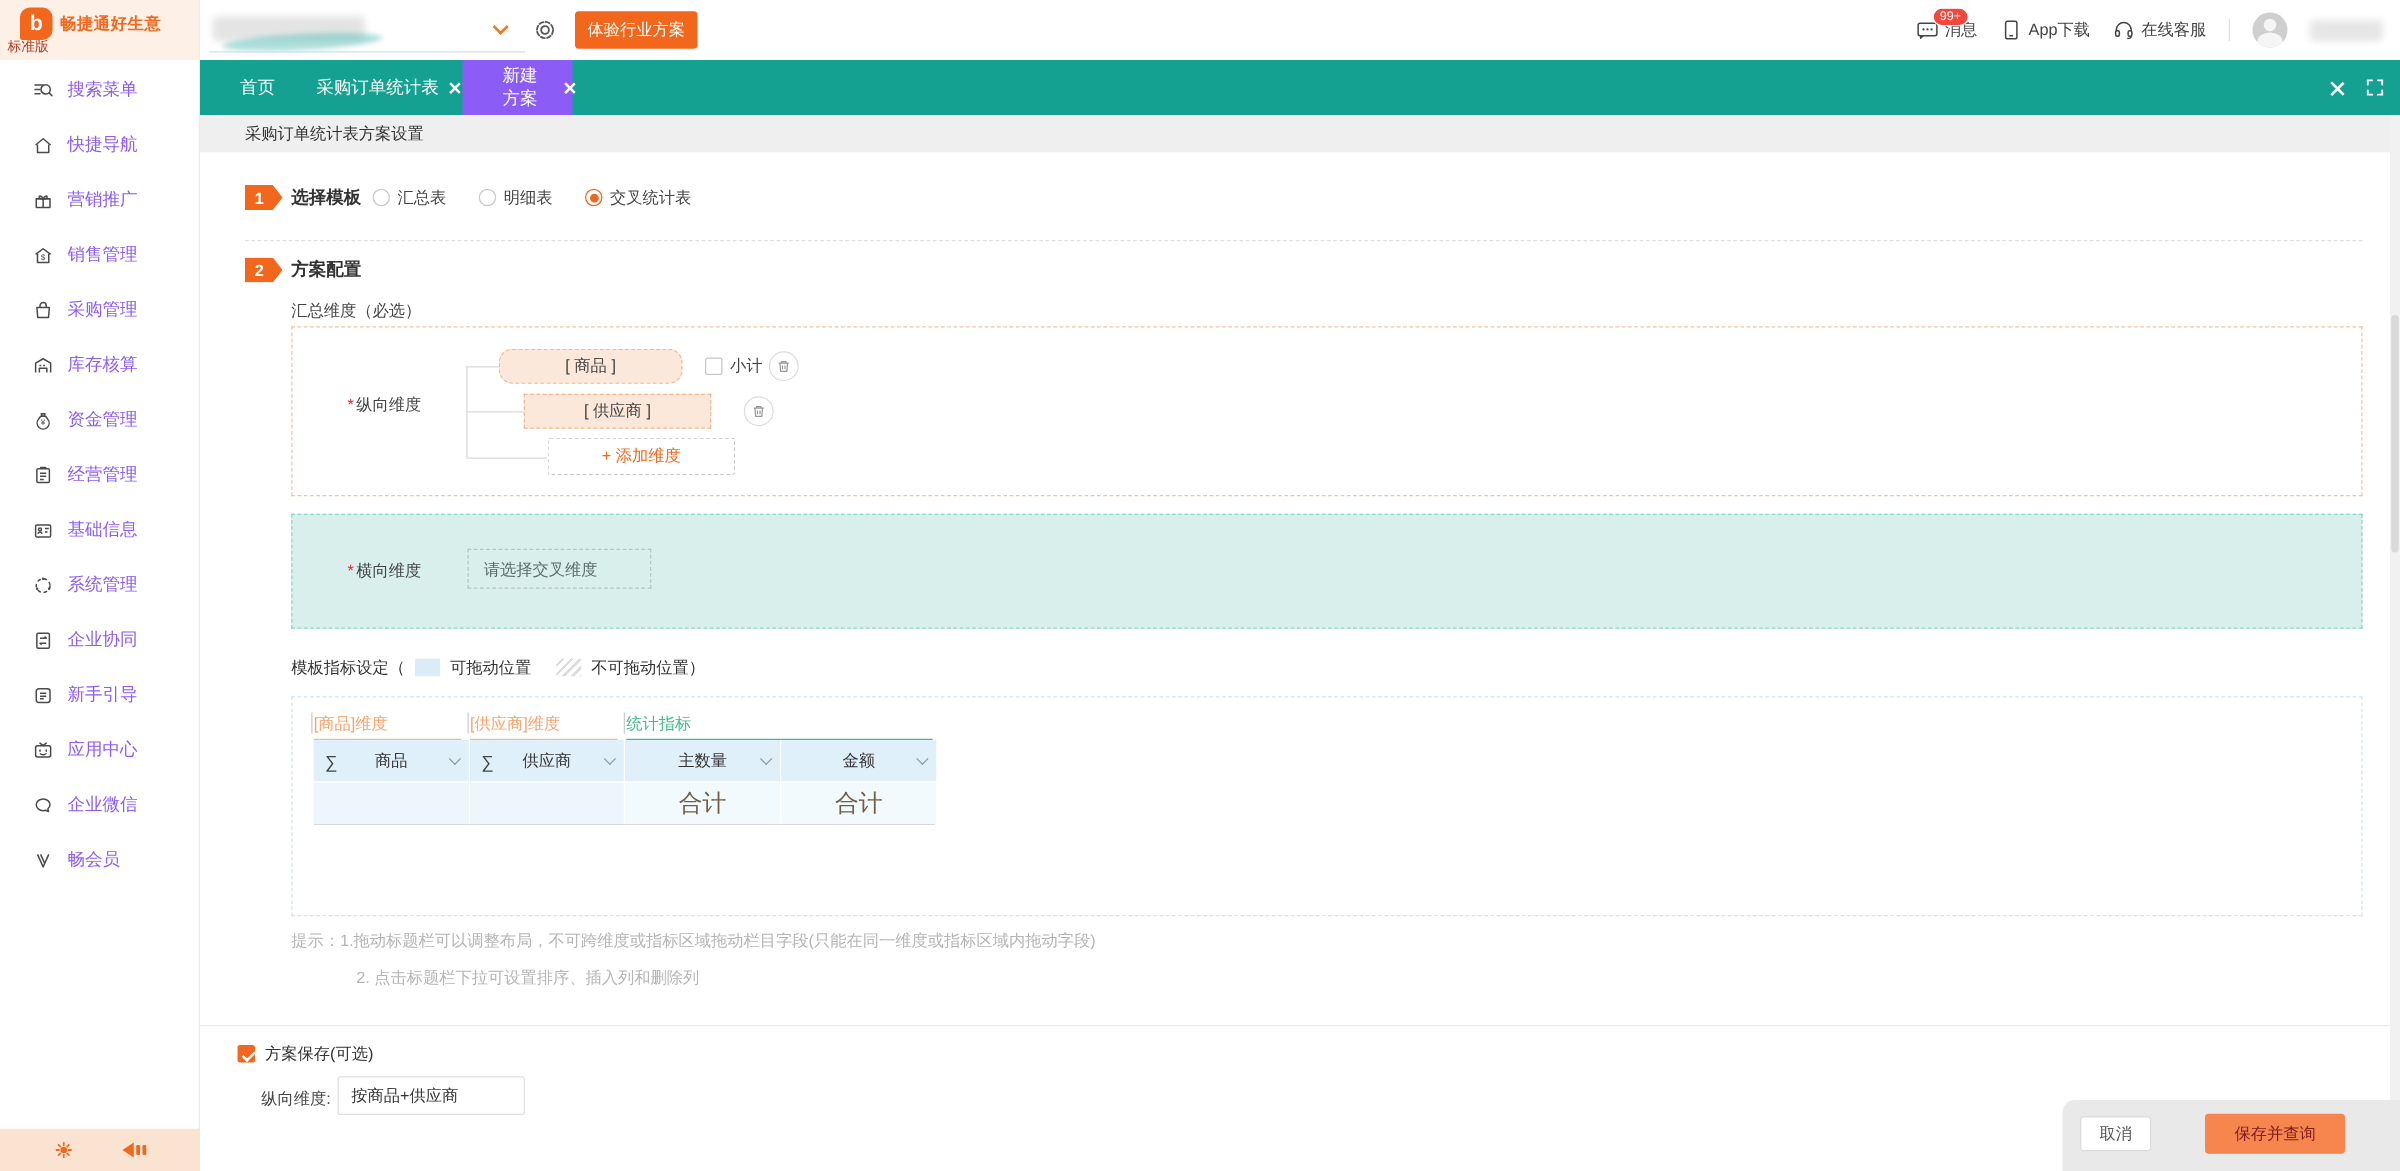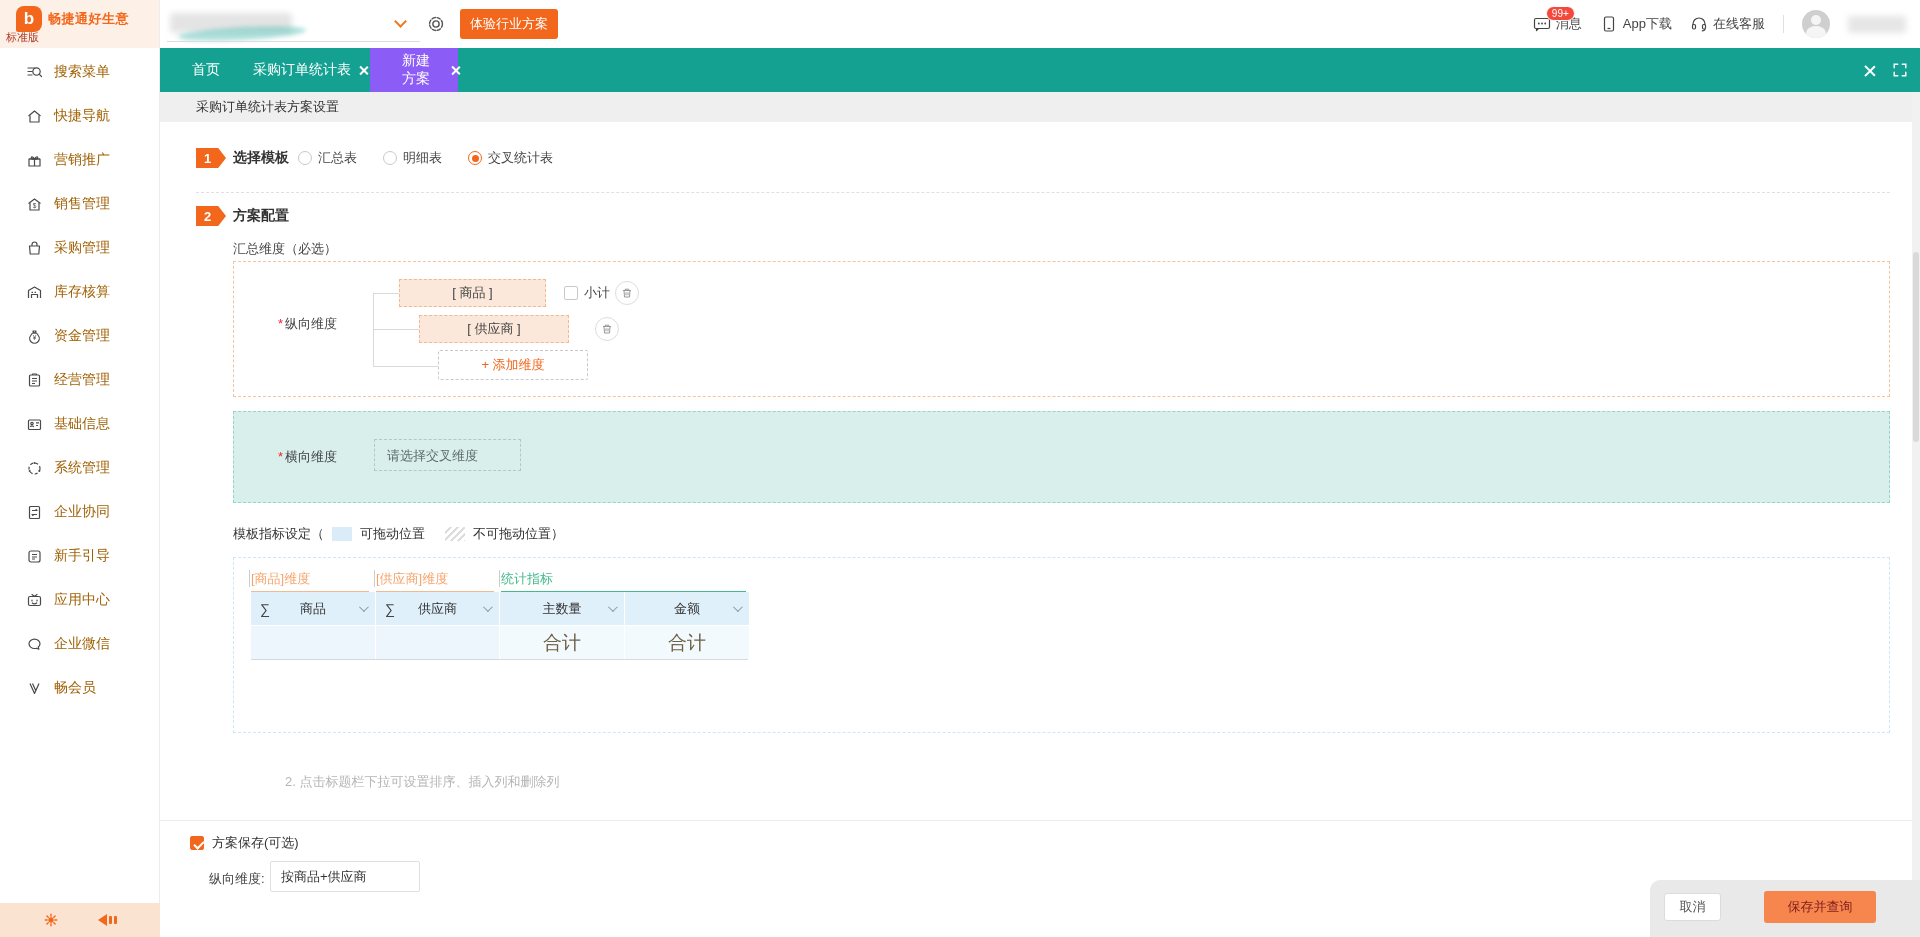--- a/index.html
+++ b/index.html
@@ -8,21 +8,21 @@
 
   
   .sidebar { position:absolute; left:0; top:0; width:160px; height:937px; background:#fff; border-right:1px solid #ececec; z-index:4; }
   .logo-area { height:48px; background:#fdf0e7; position:relative; cursor:pointer; }
   .logo-mark { position:absolute; left:16px; top:6px; width:26px; height:26px; background:#f2671c; border-radius:8px 8px 8px 2px; color:#fff; font-weight:bold; font-size:17px; display:flex; align-items:center; justify-content:center; }
   .logo-text { position:absolute; left:48px; top:10px; color:#f2671c; font-weight:bold; font-size:13px; letter-spacing:.5px; }
   .edition { position:absolute; left:6px; top:30px; color:#b03c24; font-size:11px; }
   .menu { position:absolute; top:50px; left:0; width:100%; }
   .menu-item { height:44px; display:flex; align-items:center; padding-left:26px; cursor:pointer; }
   .mi-icon { width:17px; height:17px; margin-right:11px; flex:none; display:flex; }
-  .mi-label { font-size:14px; color:#a16207; }
+  .mi-label { font-size:14px; color:#8b5cf6; }
   .sidebar-footer { position:absolute; left:0; bottom:0; width:160px; height:34px; background:#fbe3d2; display:flex; align-items:center; justify-content:space-around; padding:0 24px; }
   .sf-gear { width:16px; height:16px; display:flex; }
   .collapse-icon { display:flex; align-items:center; gap:2px; }
   .collapse-tri { width:0; height:0; border-top:6px solid transparent; border-bottom:6px solid transparent; border-right:9px solid #f2671c; }
   .collapse-bar { width:3px; height:8px; background:#f2671c; border-radius:1px; }
 
   
   .topbar { position:absolute; left:160px; top:0; right:0; height:48px; background:#fff; }
   .blur-blob { position:absolute; left:10px; top:13px; width:122px; height:20px; background:#e4e4e4; border-radius:4px; filter:blur(3px); }
   .swoosh { position:absolute; left:18px; top:27px; width:128px; height:13px; background:rgba(77,189,178,.45); border-radius:50%; filter:blur(2px); transform:rotate(-3deg); }
@@ -396,21 +396,21 @@
 
   <div class="panel-orange">
     <div class="dim-label" style="left:44px; top:53px;">
       <span class="req">*</span><span>纵向维度</span>
     </div>
     <div class="tree-v"></div>
     <div class="tree-h" style="left:139px; top:31px; width:26px;"></div>
     <div class="tree-h" style="left:139px; top:67px; width:46px;"></div>
     <div class="tree-h" style="left:139px; top:104px; width:65px;"></div>
 
-    <div class="dim-box" style="left:165px; top:17px; width:147px;">[ 商品 ]</div>
+    <div class="dim-box" style="left:165px; top:17px; width:147px;border-radius:11px;">[ 商品 ]</div>
     <span class="subtotal">
       <span class="checkbox"></span>
       <span>小计</span>
     </span>
     <span class="trash-btn" style="left:381px; top:19px;">
         <svg viewBox="0 0 12 12" width="12" height="12" stroke="#999" fill="none" stroke-width="1" stroke-linejoin="round">
           <path d="M2 3.5h8M4.2 3.5V2.2h3.6v1.3M3 3.5l.5 6.5h5L9 3.5M5 5.3v3M7 5.3v3"></path>
         </svg>
       </span>
 
@@ -466,20 +466,23 @@
         <span>金额</span>
         <span class="caret"></span>
       </div>
       <div class="td td-dim"></div>
       <div class="td td-dim"></div>
       <div class="td td-stat">合计</div>
       <div class="td td-stat">合计</div>
     </div>
   </div>
 
+  <div class="tips" style="left:233px; top:744px;">
+    <span>提示：</span><span>1.拖动标题栏可以调整布局，不可跨维度或指标区域拖动栏目字段(只能在同一维度或指标区域内拖动字段)</span>
+  </div>
   <div class="tips" style="left:285px; top:773px;">2. 点击标题栏下拉可设置排序、插入列和删除列</div>
 
   <div class="hdiv"></div>
 
   <div class="save-row">
     <span class="checkbox checked"></span>
     <span>方案保存(可选)</span>
   </div>
   <div class="name-label">纵向维度:</div>
   <input class="name-input" type="text" value="按商品+供应商" style="">

